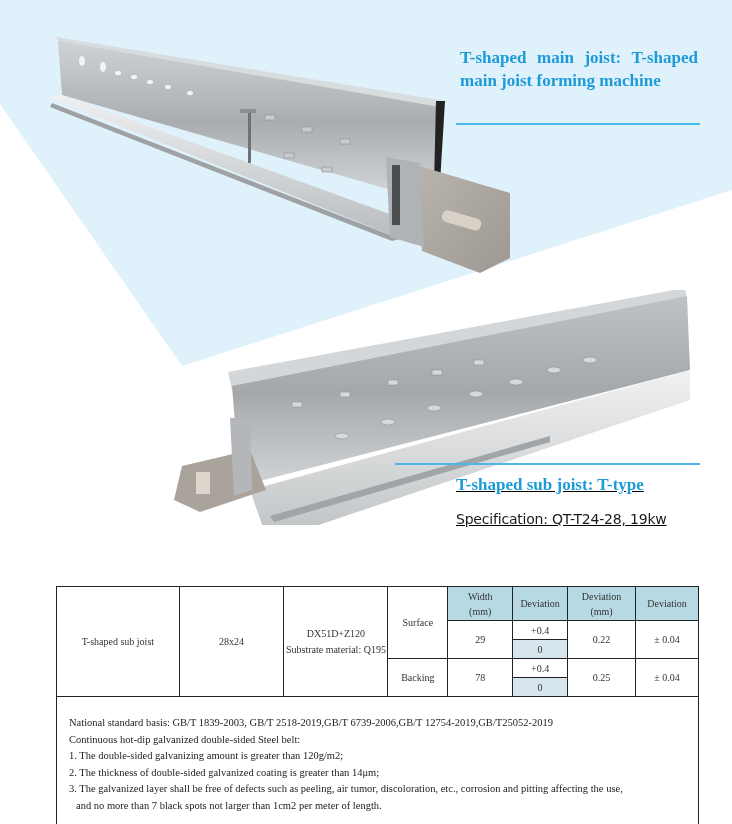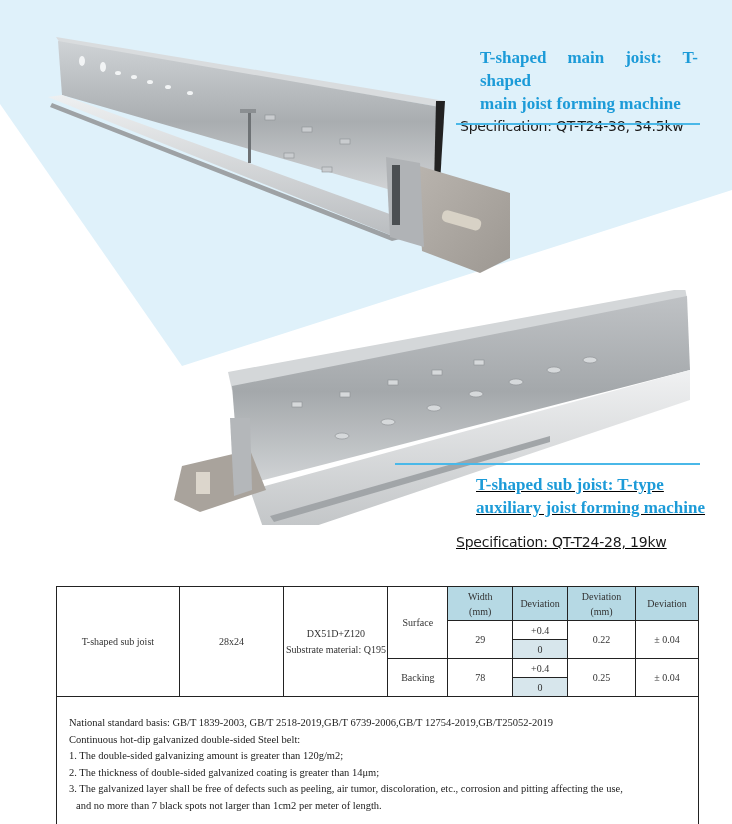--- a/index.html
+++ b/index.html
@@ -6,21 +6,21 @@
     body {
       width: 732px; height: 824px; position: relative; overflow: hidden;
       background: #ffffff;
       font-family: "Liberation Serif", serif;
     }
     .bg-shape { position: absolute; left: 0; top: 0; width: 732px; height: 824px; }
     .joist { position: absolute; }
     .caption { position: absolute; }
     .cap-title {
       font-family: "Liberation Serif", serif;
-      font-weight: bold; color: #1c9bd8; font-size: 17px; line-height: 23px; margin-left: 20px;
+      font-weight: bold; color: #1c9bd8; font-size: 17px; line-height: 23px;
     }
     .cap-title.justify { text-align: justify; text-align-last: justify; }
     .cap-spec {
       font-family: "DejaVu Sans", sans-serif; font-size: 14px; color: #1a1a1a;
       line-height: 22px; letter-spacing: -0.2px;
     }
     .rule { position: absolute; height: 2px; background: #4ab8e8; }
 
     table.spec {
       position: absolute; left: 56px; top: 586px; width: 643px;
@@ -92,21 +92,20 @@
 
   <polygon points="376,150 470,178 470,243 440,258 382,236" fill="url(#tab)"></polygon>
   <rect x="404" y="194" width="40" height="12" rx="5" fill="#d8d2c6" transform="rotate(16 404 194)"></rect>
   <polygon points="346,142 380,148 384,232 350,222" fill="#b0b3b6"></polygon>
   <rect x="352" y="150" width="8" height="60" fill="#4b4f52"></rect>
 </svg>
 
 <div class="caption" style="left:460px; top:46px; width:238px;">
   <div class="cap-title justify">T-shaped main joist: T-shaped</div>
   <div class="cap-title">main joist forming machine</div>
-  <div class="cap-spec">Specification: QT-T24-38, 34.5kw</div>
 </div>
 <div class="rule" style="left:456px; top:123px; width:244px;"></div>
 
 <svg class="joist" style="left:170px; top:290px; width:520px; height:235px;" viewBox="0 0 520 235">
   <defs>
     <linearGradient id="sj-web" x1="0" y1="0" x2="0" y2="1">
       <stop offset="0" stop-color="#bfc2c5"></stop>
       <stop offset="0.5" stop-color="#a4a8ab"></stop>
       <stop offset="1" stop-color="#d2d5d7"></stop>
     </linearGradient>
@@ -140,21 +139,20 @@
 
   <polygon points="12,176 80,160 96,200 30,222 4,210" fill="#a9a39c"></polygon>
   <rect x="26" y="182" width="14" height="22" fill="#dcd6cc"></rect>
   <polygon points="60,128 80,128 82,200 64,206" fill="#b4b7ba"></polygon>
   <polygon points="104,238 118,236 118,244 104,246" fill="#222"></polygon>
 </svg>
 
 <div class="rule" style="left:395px; top:463px; width:305px;"></div>
 <div class="caption" style="left:456px; top:473px; width:260px;text-decoration:underline;">
   <div class="cap-title">T-shaped sub joist: T-type</div>
-  <div class="cap-title">auxiliary joist forming machine</div>
   <div class="cap-spec" style="margin-top:12px;">Specification: QT-T24-28, 19kw</div>
 </div>
 
 <table class="spec">
   <colgroup>
     <col style="width:123px">
       <col style="width:105px">
       <col style="width:104px">
     <col style="width:60px">
       <col style="width:65px">

